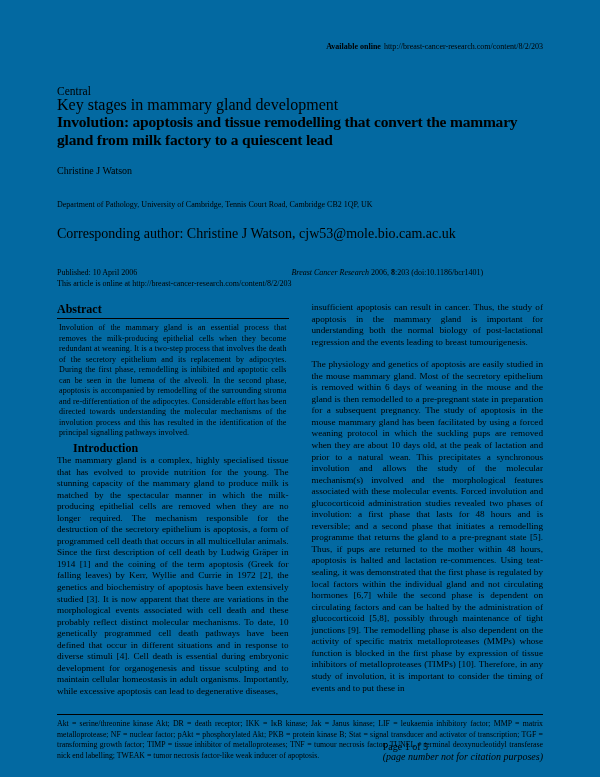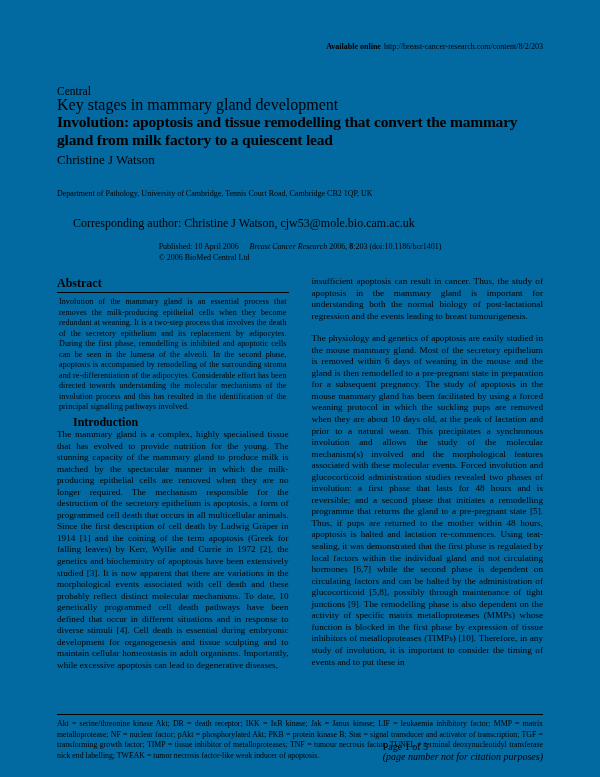--- a/index.html
+++ b/index.html
@@ -19,26 +19,26 @@
 
   .avail-line { text-align:right; font-size:8px; line-height:10px; margin-bottom:33px; }
   .avail-line .url { margin-left:3px; }
 
   .section-type { font-size:11.5px; line-height:13px; }
   .series-title { font-size:16px; line-height:13px; }
   .article-title {
     font-size:15.5px; font-weight:bold; line-height:17.5px;
     margin:2px 0 0 0; letter-spacing:-0.2px;
   }
-  .author { font-size:13px; line-height:13px; margin-top:5px; }
+  .author { font-size:10px; line-height:13px; margin-top:16px; }
 
   .affiliation { font-size:8px; line-height:10px; margin-top:23px; }
-  .correspondence { font-size:12px; line-height:10px; margin-top:19px;margin-left:16px; }
+  .correspondence { font-size:14px; line-height:10px; margin-top:19px; }
 
-  .pub-row { display:flex; justify-content:center; margin-top:14px; font-size:8px; line-height:10.5px; }
+  .pub-row { display:flex; justify-content:flex-start; margin-top:29px; font-size:8px; line-height:10.5px; }
   .pub-left div { white-space:nowrap; }
   .pub-right { text-align:left; }
 
   .columns { display:flex; gap:23px; margin-top:13px; }
   .col { width:235.5px; }
 
   h2.subhead { font-size:12px; font-weight:bold; margin:0; line-height:14px; }
   .abstract-rule { border:0; border-top:1.5px solid #000; margin:2px 0 4px 0; }
   .abstract-text {
     font-size:8px; line-height:10.55px; text-align:justify; margin:2px;
@@ -72,21 +72,21 @@
     <div class="author">Christine J Watson</div>
   </div>
 
   <div class="affiliation">Department of Pathology, University of Cambridge, Tennis Court Road, Cambridge CB2 1QP, UK</div>
 
   <div class="correspondence">Corresponding author: Christine J Watson, cjw53@mole.bio.cam.ac.uk</div>
 
   <div class="pub-row">
     <div class="pub-left">
       <div>Published: 10 April 2006</div>
-      <div>© 2006 BioMed Central Ltd</div>
+      <div>This article is online at http://breast-cancer-research.com/content/8/2/203</div>
     </div>
     <div class="pub-right">
       <span class="italic">Breast Cancer Research</span><span> 2006, </span><span class="bold">8</span><span>:203 (doi:10.1186/bcr1401)</span>
     </div>
   </div>
 
   <div class="columns">
     <div class="col">
       <h2 class="subhead">Abstract</h2>
       <hr class="abstract-rule">

